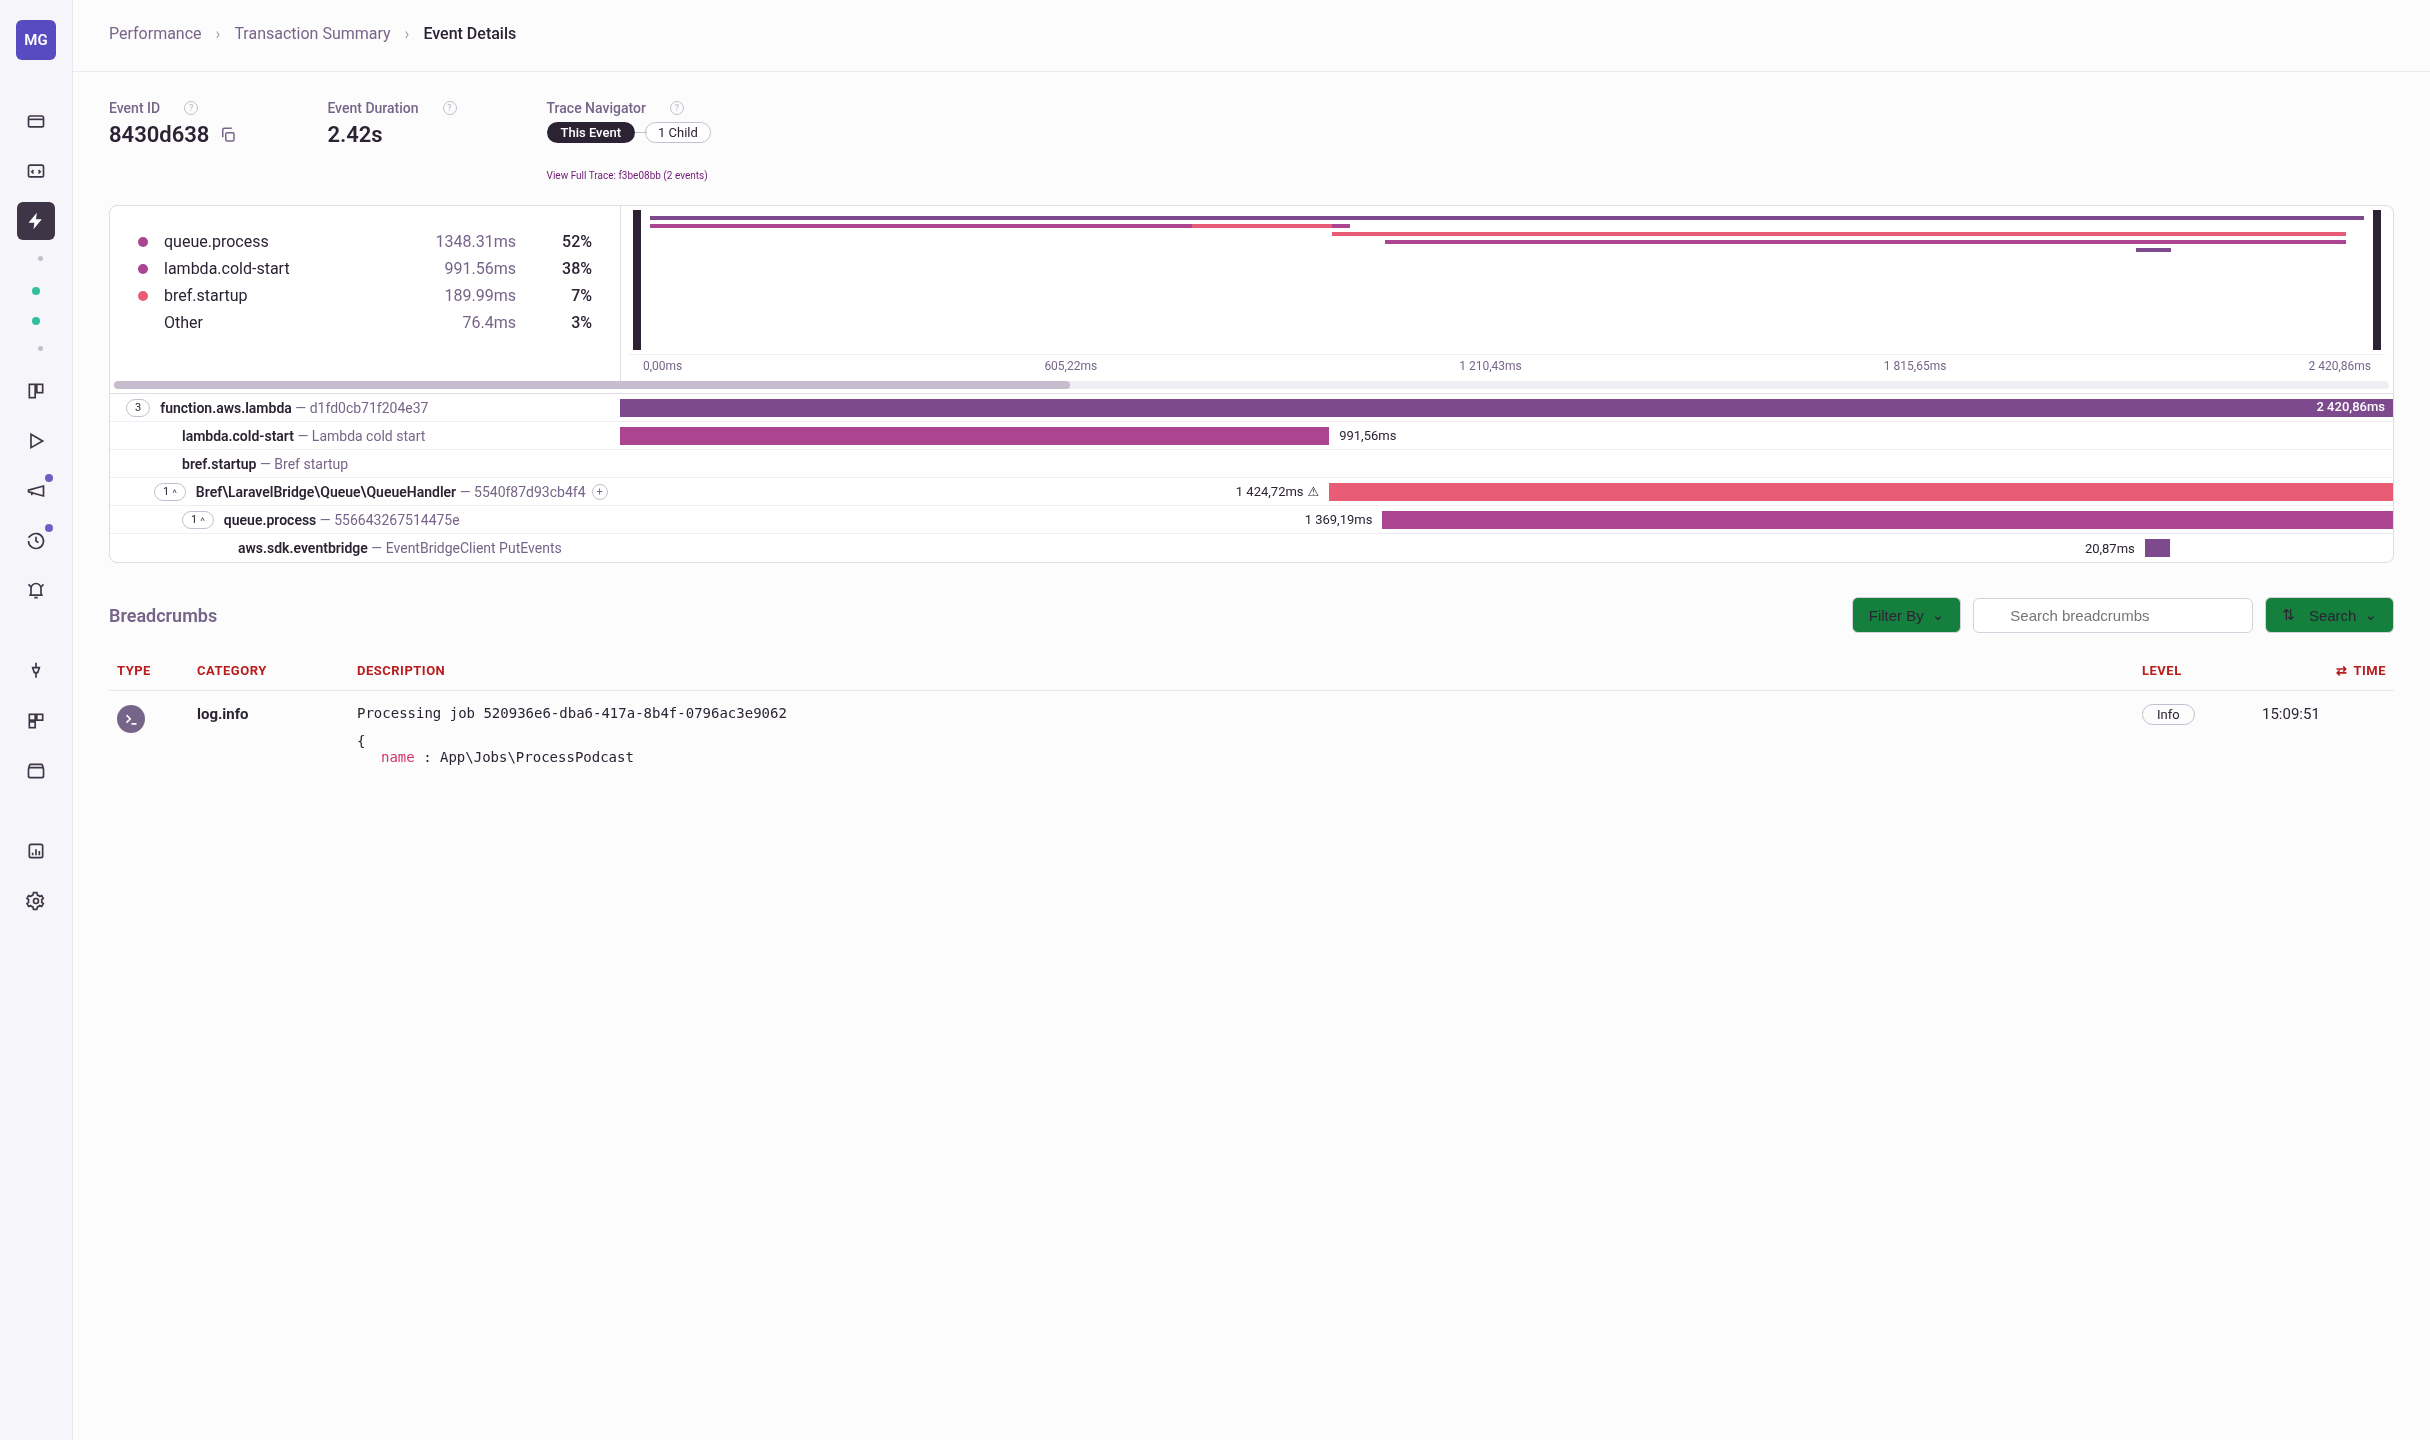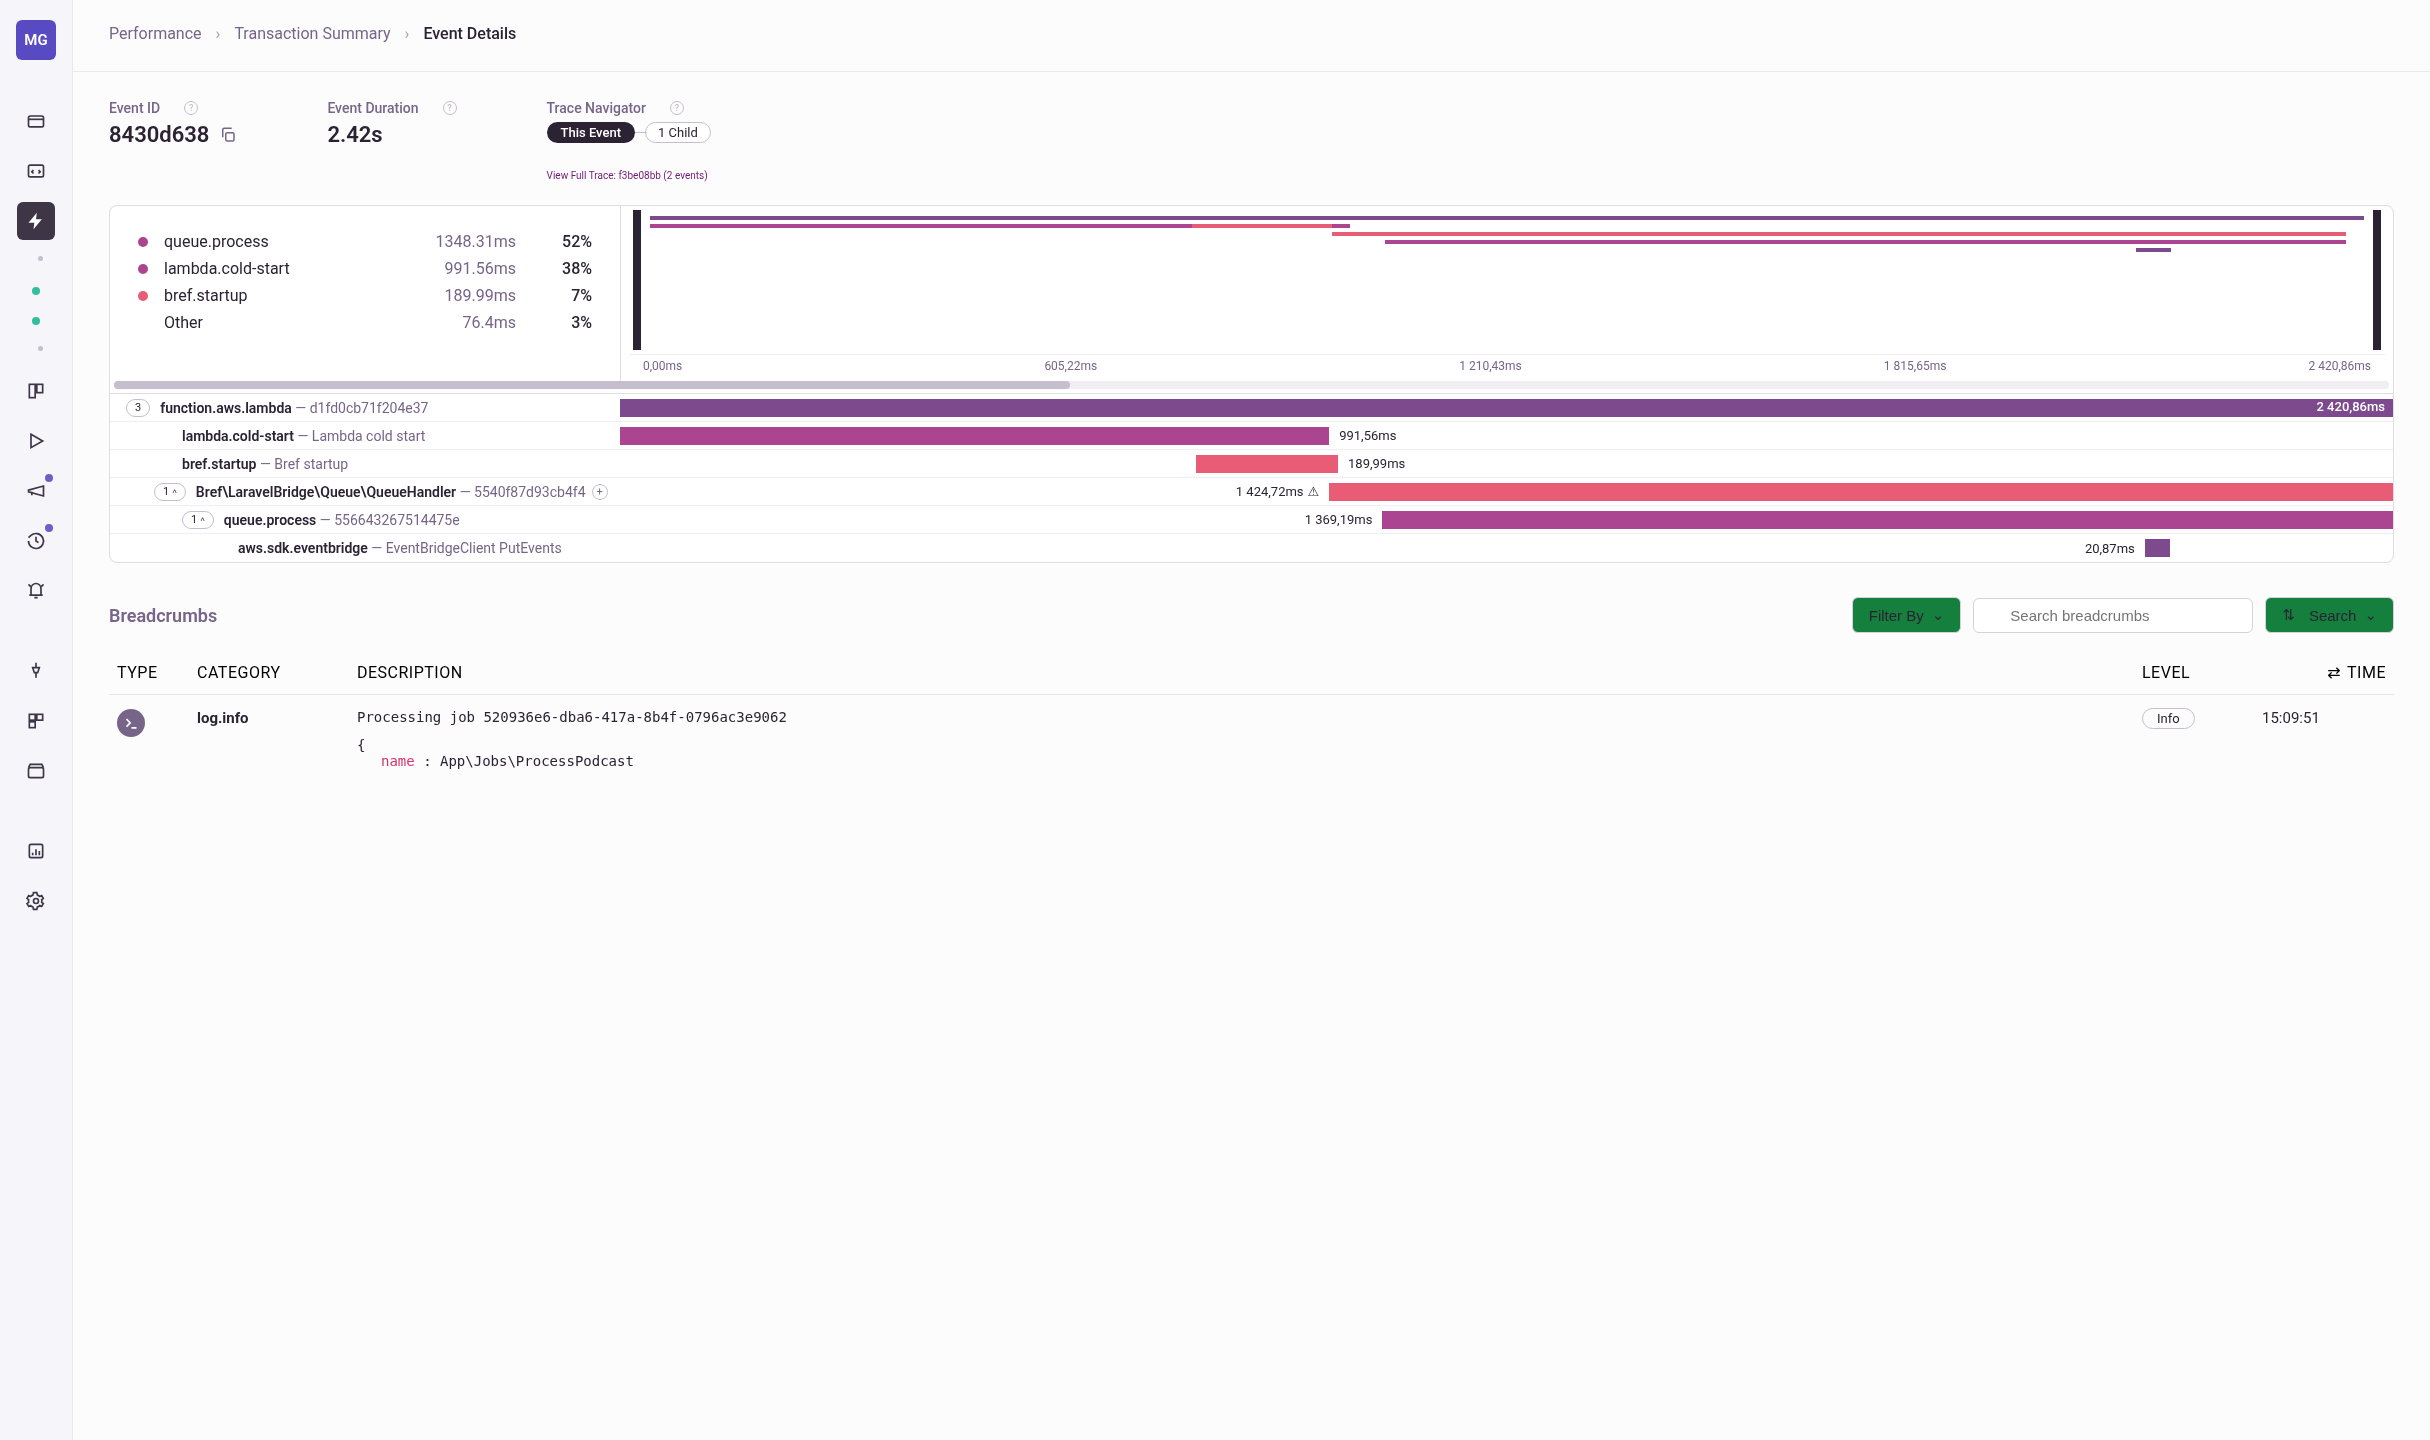--- a/index.html
+++ b/index.html
@@ -69,21 +69,21 @@
 .breadcrumbs-section { padding: 10px 36px 0; }
 .bc-header { display: flex; align-items: center; justify-content: space-between; margin-bottom: 18px; }
 .bc-title { font-size: 18px; font-weight: 600; color: #776589; }
 .bc-controls { display: flex; gap: 12px; align-items: center; }
 .btn-outline { background: #15803d; border: 1px solid #d6d1dc; border-radius: 6px; padding: 8px 16px; font-size: 15px; color: #2b2233; display: inline-flex; align-items: center; gap: 8px; cursor: pointer; }
 .search-input { background: #fff; border: 1px solid #d6d1dc; border-radius: 6px; padding: 8px 12px 8px 36px; font-size: 15px; width: 280px; position: relative; }
 .search-wrap { position: relative; }
 .search-wrap svg { position: absolute; left: 10px; top: 50%; transform: translateY(-50%); width: 18px; height: 18px; color: #776589; }
 
 .bc-table { width: 100%; border-collapse: collapse; }
-.bc-table th { text-align: left; font-size: 16px; font-weight: 400; color: #000000; padding: 12px 8px; border-bottom: 1px solid #e8e5ec; letter-spacing: 0.5px; }
+.bc-table th { text-align: left; font-size: 13px; font-weight: 700; color: #b91c1c; padding: 12px 8px; border-bottom: 1px solid #e8e5ec; letter-spacing: 0.5px; }
 .bc-table td { padding: 14px 8px; vertical-align: top; font-size: 15px; }
 .type-icon { width: 28px; height: 28px; background: #776589; border-radius: 50%; display: flex; align-items: center; justify-content: center; color: #fff; }
 .level-badge { border: 1px solid #c6becf; border-radius: 18px; padding: 2px 14px; font-size: 13px; color: #2b2233; }
 .mono { font-family: ui-monospace, Menlo, Consolas, monospace; font-size: 14px; color: #2b2233; }
 .json-key { color: #d6336c; }
 .swap-icon { display: inline-flex; margin-right: 6px; }
 .th-right { text-align: right !important; }
 .td-right { text-align: left; }
 </style>
 </head>
@@ -305,24 +305,20 @@
         </div>
         <div class="span-right">
           <div class="span-bar" style="left:0;width:40%;background:#ab4491"></div>
           <span class="span-time-label" style="left:calc(40% + 10px)">991,56ms</span>
         </div>
       </div>
 
       <div class="span-row">
         <div class="span-left" style="padding-left:72px">
           <span><span class="span-name">bref.startup</span> <span class="span-desc">— </span><span class="span-desc">Bref startup</span></span>
-        </div>
-        <div class="span-right">
-          <div class="span-bar" style="left:32.5%;width:8%;background:#e85d75"></div>
-          <span class="span-time-label" style="left:calc(40.5% + 10px)">189,99ms</span>
         </div>
       </div>
 
       <div class="span-row">
         <div class="span-left" style="padding-left:44px">
           <span class="span-badge">
               <span>1</span>
               <span class="caret">˄</span>
             </span>
           <span><span class="span-name">Bref\LaravelBridge\Queue\QueueHandler</span> <span class="span-desc">— </span><span class="span-desc">5540f87d93cb4f4</span></span>

